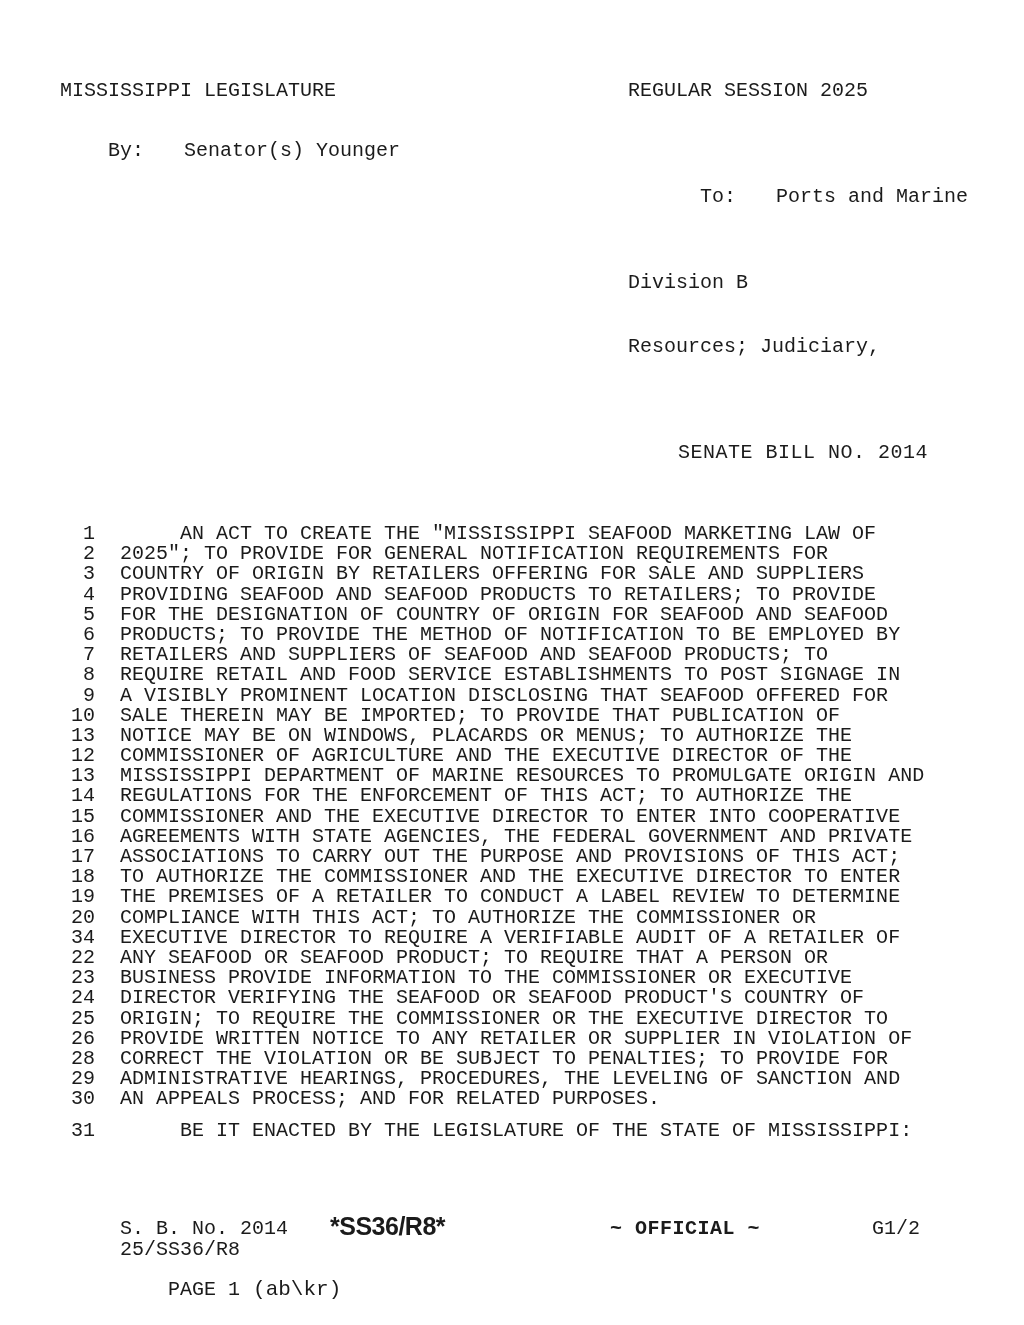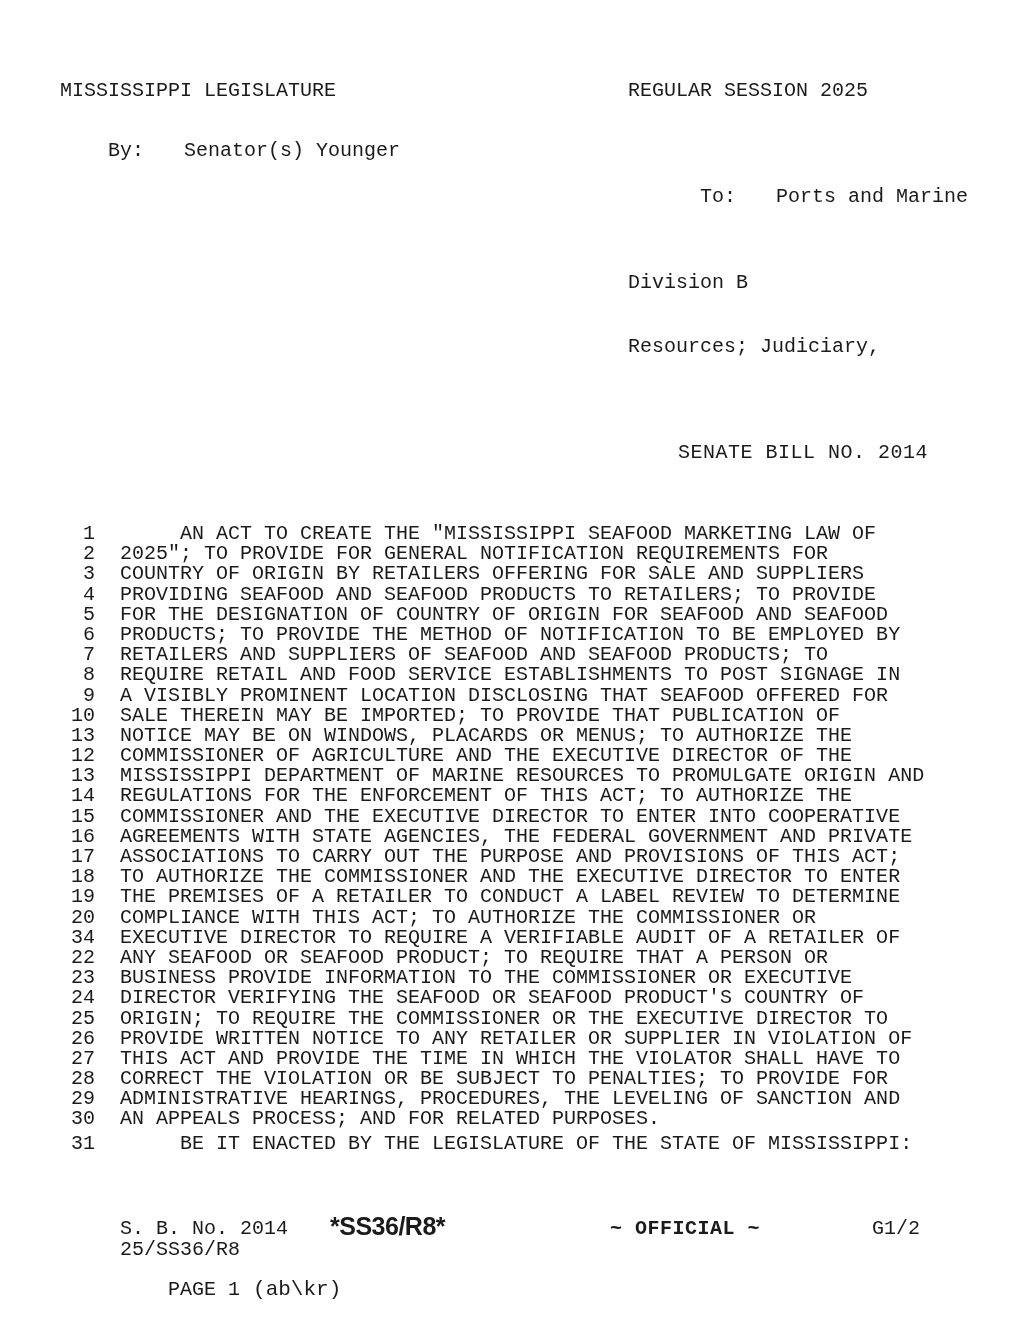--- a/index.html
+++ b/index.html
@@ -14,21 +14,21 @@
     color: #1b1b1b;
     overflow: hidden;
     text-decoration: underline;
   }
   .abs { position: absolute; white-space: pre; }
   .gap2 { margin-left: 40px; }           
   .to-block { line-height: 21.5px; }
   .title { letter-spacing: 0.5px; }
   .body-lines { width: 1024px; }
   .line { display: flex; height: 20.2px; line-height: 20.2px; }
-  .line:last-child { margin-top: 4px; } 
+  .line:last-child { margin-top: 12px; } 
   .num { width: 95px; text-align: right; flex: none; }
   .txt { margin-left: 25px; white-space: pre; }
   .starred {
     font-family: "Liberation Sans", sans-serif;
     font-weight: bold;
     font-size: 25px;
     letter-spacing: -0.5px;
   }
   .official { font-weight: bold; letter-spacing: 0.5px; }
   .initials { font-size: 21px; margin-left: 13px; }
@@ -180,24 +180,20 @@
       <div class="line">
         <span class="num">25</span>
         <span class="txt">ORIGIN; TO REQUIRE THE COMMISSIONER OR THE EXECUTIVE DIRECTOR TO</span>
       </div>
 
       <div class="line">
         <span class="num">26</span>
         <span class="txt">PROVIDE WRITTEN NOTICE TO ANY RETAILER OR SUPPLIER IN VIOLATION OF</span>
       </div>
 
-      <div class="line">
-        <span class="num">27</span>
-        <span class="txt">THIS ACT AND PROVIDE THE TIME IN WHICH THE VIOLATOR SHALL HAVE TO</span>
-      </div>
 
       <div class="line">
         <span class="num">28</span>
         <span class="txt">CORRECT THE VIOLATION OR BE SUBJECT TO PENALTIES; TO PROVIDE FOR</span>
       </div>
 
       <div class="line">
         <span class="num">29</span>
         <span class="txt">ADMINISTRATIVE HEARINGS, PROCEDURES, THE LEVELING OF SANCTION AND</span>
       </div>

